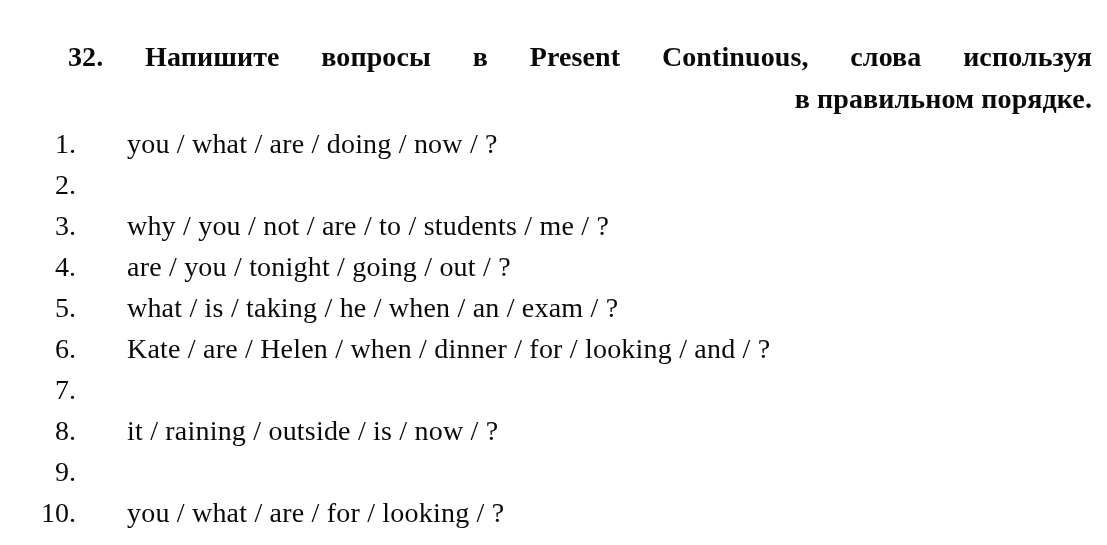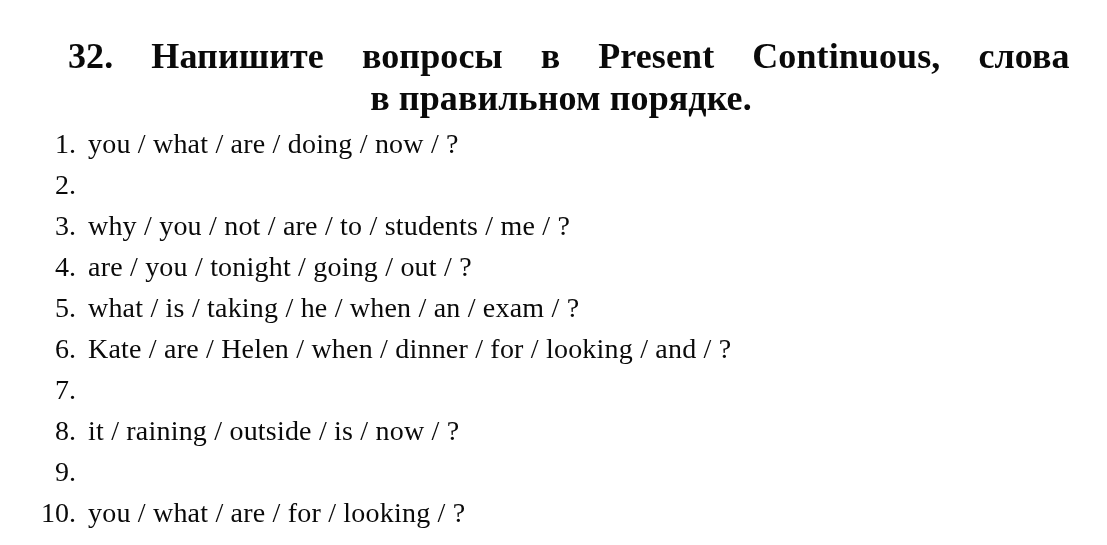--- a/index.html
+++ b/index.html
@@ -24,21 +24,21 @@
     box-sizing: border-box;
   }
 
   
   .exercise-heading {
     position: absolute;
     left: 30px;
     top: 36px;
     width: 1062px;
     font-weight: bold;
-    font-size: 36px;
+    font-size: 28px;
     line-height: 41px;
     text-align: justify;
     text-justify: inter-word;
     letter-spacing: 0.1px;
   }
   .exercise-heading .heading-line-1 {
     display: block;
     text-align: justify;
     text-align-last: justify;
     text-indent: 38px;
@@ -47,21 +47,21 @@
   .exercise-heading .heading-line-1 > span {
     display: inline-block;
   }
   .heading-line-1 {
     display: flex !important;
     justify-content: space-between;
     align-items: baseline;
   }
   .exercise-heading .heading-line-2 {
     display: block;
-    text-align: center;
+    text-align: right;
     margin-top: 1px;
   }
 
   
   .task-list {
     position: absolute;
     left: 30px;
     top: 123px;
     width: 1060px;
     list-style: none;
@@ -81,20 +81,21 @@
     width: 58px;
     min-width: 58px;
     text-align: right;
     padding-right: 12px;
     box-sizing: border-box;
     font-variant-numeric: lining-nums;
   }
   .task-text {
     display: inline-block;
     letter-spacing: 0.2px;
+    margin-left: 39px;
   }
 </style>
 </head>
 <body>
 
 <div class="page">
 
   <div class="exercise-heading">
     <span class="heading-line-1">
       <span>32.</span>

